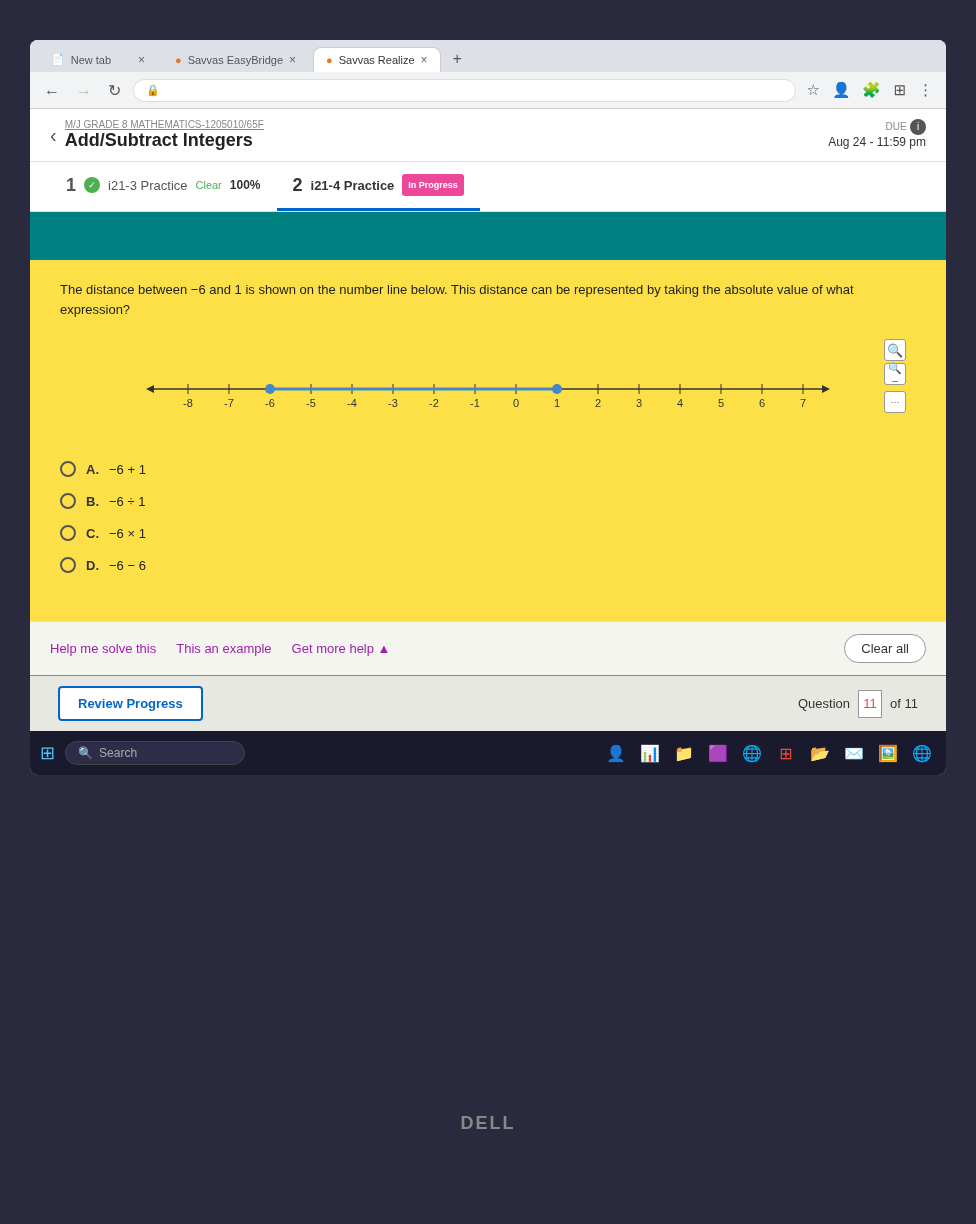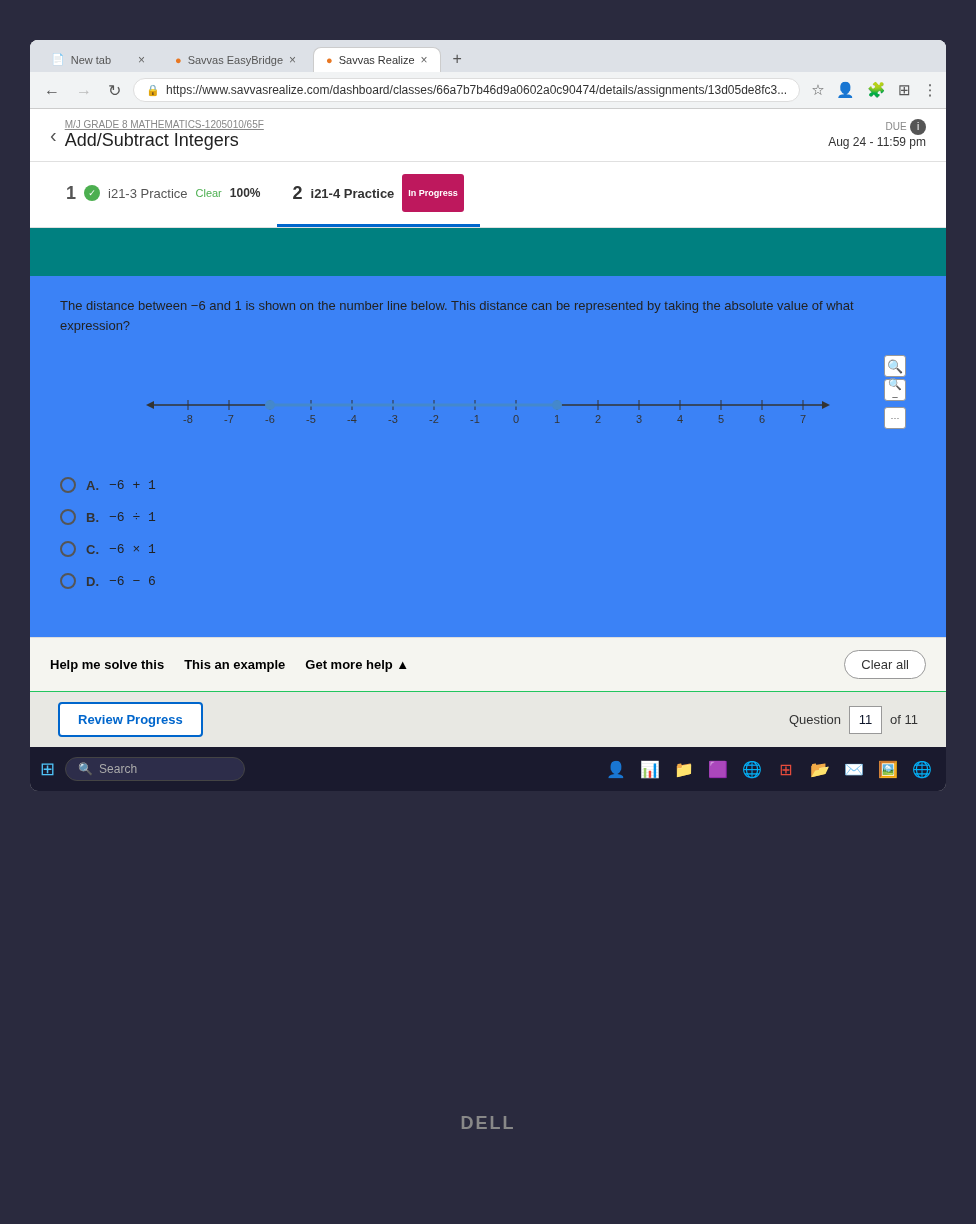--- a/index.html
+++ b/index.html
@@ -150,21 +150,21 @@
       flex-direction: column;
     }
     .course-id {
       font-size: 10px;
       color: #888;
       text-transform: uppercase;
       text-decoration: underline;
     }
     .course-title {
       font-size: 18px;
-      font-weight: normal;
+      font-weight: bold;
       color: #222;
     }
     .due-info {
       text-align: right;
       font-size: 12px;
     }
     .due-label {
       color: #888;
       font-size: 10px;
       text-transform: uppercase;
@@ -218,34 +218,34 @@
       display: inline-flex;
       align-items: center;
       justify-content: center;
     }
     .pct-badge {
       font-size: 12px;
       font-weight: bold;
       color: #333;
     }
     .in-progress-badge {
-      background: #be185d;
+      background: #ec4899;
       color: #fff;
       font-size: 9px;
-      padding: 14px 6px;
+      padding: 6px 6px;
       border-radius: 3px;
     }
     
     .teal-header {
       background: #008080;
       height: 48px;
     }
     
     .question-area {
-      background: #3b82f6;
+      background: #fde047;
       padding: 20px 30px;
       min-height: 350px;
     }
     .question-text {
       font-size: 13px;
       color: #222;
       margin-bottom: 20px;
       line-height: 1.5;
     }
     
@@ -313,43 +313,43 @@
       border: 2px solid #555;
       border-radius: 50%;
       display: inline-block;
       flex-shrink: 0;
     }
     .choice-letter {
       font-weight: bold;
       color: #333;
     }
     .choice-text {
-      font-family: Liberation Mono, monospace;
+      font-family: Liberation Sans, sans-serif;
       font-size: 13px;
     }
     
     .bottom-toolbar {
       background: #f5f5f0;
       border-top: 1px solid #ddd;
       padding: 12px 20px;
       display: flex;
       align-items: center;
       justify-content: space-between;
     }
     .help-links {
       display: flex;
       align-items: center;
       gap: 20px;
     }
     .help-link {
       font-size: 13px;
-      color: #000000;
+      color: #a21caf;
       cursor: pointer;
       text-decoration: none;
-      font-weight: 700;
+      font-weight: 400;
     }
     .clear-all-btn {
       background: #fff;
       border: 1px solid #999;
       border-radius: 20px;
       padding: 6px 16px;
       font-size: 13px;
       color: #333;
       cursor: pointer;
     }
@@ -372,26 +372,26 @@
       cursor: pointer;
     }
     .question-nav {
       display: flex;
       align-items: center;
       gap: 8px;
       font-size: 13px;
       color: #333;
     }
     .question-input {
-      width: 33px;
+      width: 24px;
       height: 28px;
       border: 1px solid #999;
       text-align: center;
       font-size: 13px;
-      color: #0f172a;
+      color: #ef4444;
     }
     
     .taskbar {
       background: #1a1a2e;
       height: 44px;
       display: flex;
       align-items: center;
       padding: 0 10px;
       gap: 10px;
     }
@@ -465,21 +465,20 @@
         </div>
         <button class="tab-new">+</button>
       </div>
 
       <div class="address-bar-row">
         <button class="nav-btn">←</button>
         <button class="nav-btn" style="color:#bbb;">→</button>
         <button class="nav-btn">↻</button>
         <div class="address-bar">
           <span class="lock-icon">🔒</span>
-          <span class="address-text">https://www.savvasrealize.com/dashboard/classes/66a7b7b46d9a0602a0c90474/details/assignments/13d05de8fc3...</span>
         </div>
         <div class="browser-actions">
           <button class="browser-action-btn">☆</button>
           <button class="browser-action-btn">👤</button>
           <button class="browser-action-btn">🧩</button>
           <button class="browser-action-btn">⊞</button>
           <button class="browser-action-btn">⋮</button>
         </div>
       </div>
     </div>

